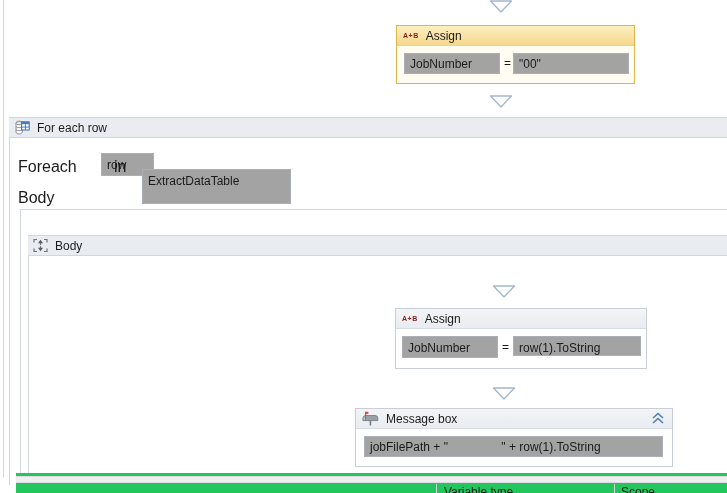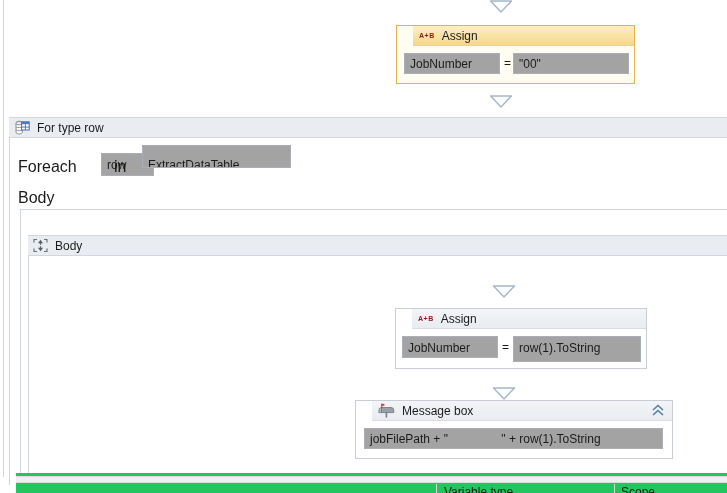--- a/index.html
+++ b/index.html
@@ -13,21 +13,21 @@
   *{margin:0;padding:0;box-sizing:border-box;}
   html,body{background:#fff;}
   body{font-family:"Liberation Sans", sans-serif; color:var(--text);}
   #screen{position:relative;width:727px;height:493px;overflow:hidden;background:#fff;}
 
   .vline{position:absolute;width:1px;background:var(--cont-border);}
 
   .chevron{position:absolute;width:24px;height:13px;}
 
   
-  .act{position:absolute;background:#fff;border:1px solid var(--act-border);font-size:12px;padding-left:16px;}
+  .act{position:absolute;background:#fff;border:1px solid var(--act-border);font-size:12px;}
   .act-header{height:20px;display:flex;align-items:center;padding:0 6px;
     background:linear-gradient(180deg,var(--act-header-top),var(--act-header-bot));
     border-bottom:1px solid var(--act-divider);}
   .act-title{margin-left:7px;font-size:12px;color:var(--text);white-space:nowrap;}
   .act.selected{border-color:var(--sel-border);background:var(--sel-body);}
   .act.selected .act-header{background:linear-gradient(180deg,var(--sel-header-top),var(--sel-header-bot));
     border-bottom-color:#ecd48c;}
 
   .ab-icon{font-size:7px;font-weight:bold;color:var(--icon-red);letter-spacing:.5px;line-height:1;}
 
@@ -78,27 +78,27 @@
   <div class="foreach">
     <div class="cont-header" style="left:-1px;top:0;width:732px;height:21px;">
       <svg width="16" height="16" viewBox="0 0 16 16">
         <path d="M2 3.2 C2 2 3.5 1.2 5.2 1.2 C6.9 1.2 8.4 2 8.4 3.2 L8.4 12 C8.4 13.2 6.9 14 5.2 14 C3.5 14 2 13.2 2 12 Z" fill="#fdfdfd" stroke="#8a8f96" stroke-width="1"></path>
         <ellipse cx="5.2" cy="3.2" rx="3.2" ry="1.6" fill="#f2f3f5" stroke="#8a8f96" stroke-width="1"></ellipse>
         <path d="M2 6.8 C2.8 7.8 7.6 7.8 8.4 6.8 M2 9.8 C2.8 10.8 7.6 10.8 8.4 9.8" fill="none" stroke="#8a8f96" stroke-width="0.9"></path>
         <rect x="7.6" y="1.8" width="7.6" height="8.2" fill="#ffffff" stroke="#3f6fb5" stroke-width="1"></rect>
         <rect x="7.6" y="1.8" width="7.6" height="2.4" fill="#4a7cc0"></rect>
         <path d="M11.4 4.2 V10 M7.6 7.1 H15.2" stroke="#3f6fb5" stroke-width="0.9"></path>
       </svg>
-      <span class="act-title">For type row</span>
+      <span class="act-title">For each row</span>
     </div>
 
     <span class="lbl" style="left:8px;top:41px;">Foreach</span>
     <div class="tb" style="left:53px;top:36px;width:53px;height:23px;padding-top:3px;margin-left:38px;">row</div>
     <span class="lbl" style="left:104px;top:41px;">in</span>
-    <div class="tb" style="left:132px;top:28px;width:149px;height:23px;padding-top:11px;">ExtractDataTable</div>
+    <div class="tb" style="left:132px;top:52px;width:149px;height:35px;padding-top:3px;">ExtractDataTable</div>
 
     <span class="lbl" style="left:8px;top:72px;">Body</span>
 
     <div style="position:absolute;left:10px;top:92px;width:721px;height:276px;border:1px solid var(--cont-border);background:#fff;">
 
       <div style="position:absolute;left:7px;top:25px;width:714px;height:251px;border-left:1px solid var(--cont-border);">
         <div class="cont-header" style="left:-1px;top:0;width:715px;height:21px;">
           <svg width="15" height="15" viewBox="0 0 15 15">
             <path d="M1 4.5 V1.5 H4 M11 1.5 H14 V4.5 M14 10.5 V13.5 H11 M4 13.5 H1 V10.5" fill="none" stroke="#6e737a" stroke-width="1.2"></path>
             <polygon points="7.5,1.8 10,5.2 5,5.2" fill="#555a60"></polygon>
@@ -113,28 +113,28 @@
           <polygon points="1.5,1 22.5,1 12,12" fill="var(--chev-fill)" stroke="var(--chev)" stroke-width="1.4" stroke-linejoin="round"></polygon>
         </svg>
 
         <div class="act" style="left:366px;top:73px;width:252px;height:61px;">
           <div class="act-header">
             <span class="ab-icon">A+B</span>
             <span class="act-title">Assign</span>
           </div>
           <div class="tb" style="left:6px;top:27px;width:96px;height:22px;padding-top:3px;">JobNumber</div>
           <span class="eq" style="left:106px;top:31px;">=</span>
-          <div class="tb" style="left:117px;top:27px;width:128px;height:26px;padding-top:3px;">row(1).ToString</div>
+          <div class="tb" style="left:117px;top:27px;width:128px;height:20px;padding-top:3px;">row(1).ToString</div>
         </div>
 
         <svg class="chevron" style="left:463px;top:152px;" viewBox="0 0 24 13">
           <polygon points="1.5,1 22.5,1 12,12" fill="var(--chev-fill)" stroke="var(--chev)" stroke-width="1.4" stroke-linejoin="round"></polygon>
         </svg>
 
-        <div class="act" style="left:326px;top:165px;width:318px;height:59px;">
+        <div class="act" style="left:326px;top:173px;width:318px;height:59px;">
           <div class="act-header">
             <svg width="17" height="15" viewBox="0 0 17 15">
               <rect x="7.6" y="8" width="1.6" height="6.5" fill="#7a7f85"></rect>
               <path d="M3.5 4.5 H13 A2.8 2.8 0 0 1 15.8 7.3 V9.6 H3.5 Z" fill="#9aa0a7" stroke="#6f757c" stroke-width="0.8"></path>
               <path d="M3.5 4.5 A2.8 2.8 0 0 0 0.9 7.3 V9.6 H3.5 Z" fill="#b8bdc3" stroke="#6f757c" stroke-width="0.8"></path>
               <rect x="3.2" y="0.8" width="1.1" height="4" fill="#c0392b"></rect>
               <rect x="3.2" y="0.8" width="3.2" height="2" fill="#d64535"></rect>
             </svg>
             <span class="act-title">Message box</span>
             <svg class="collapse-btn" viewBox="0 0 14 13">

